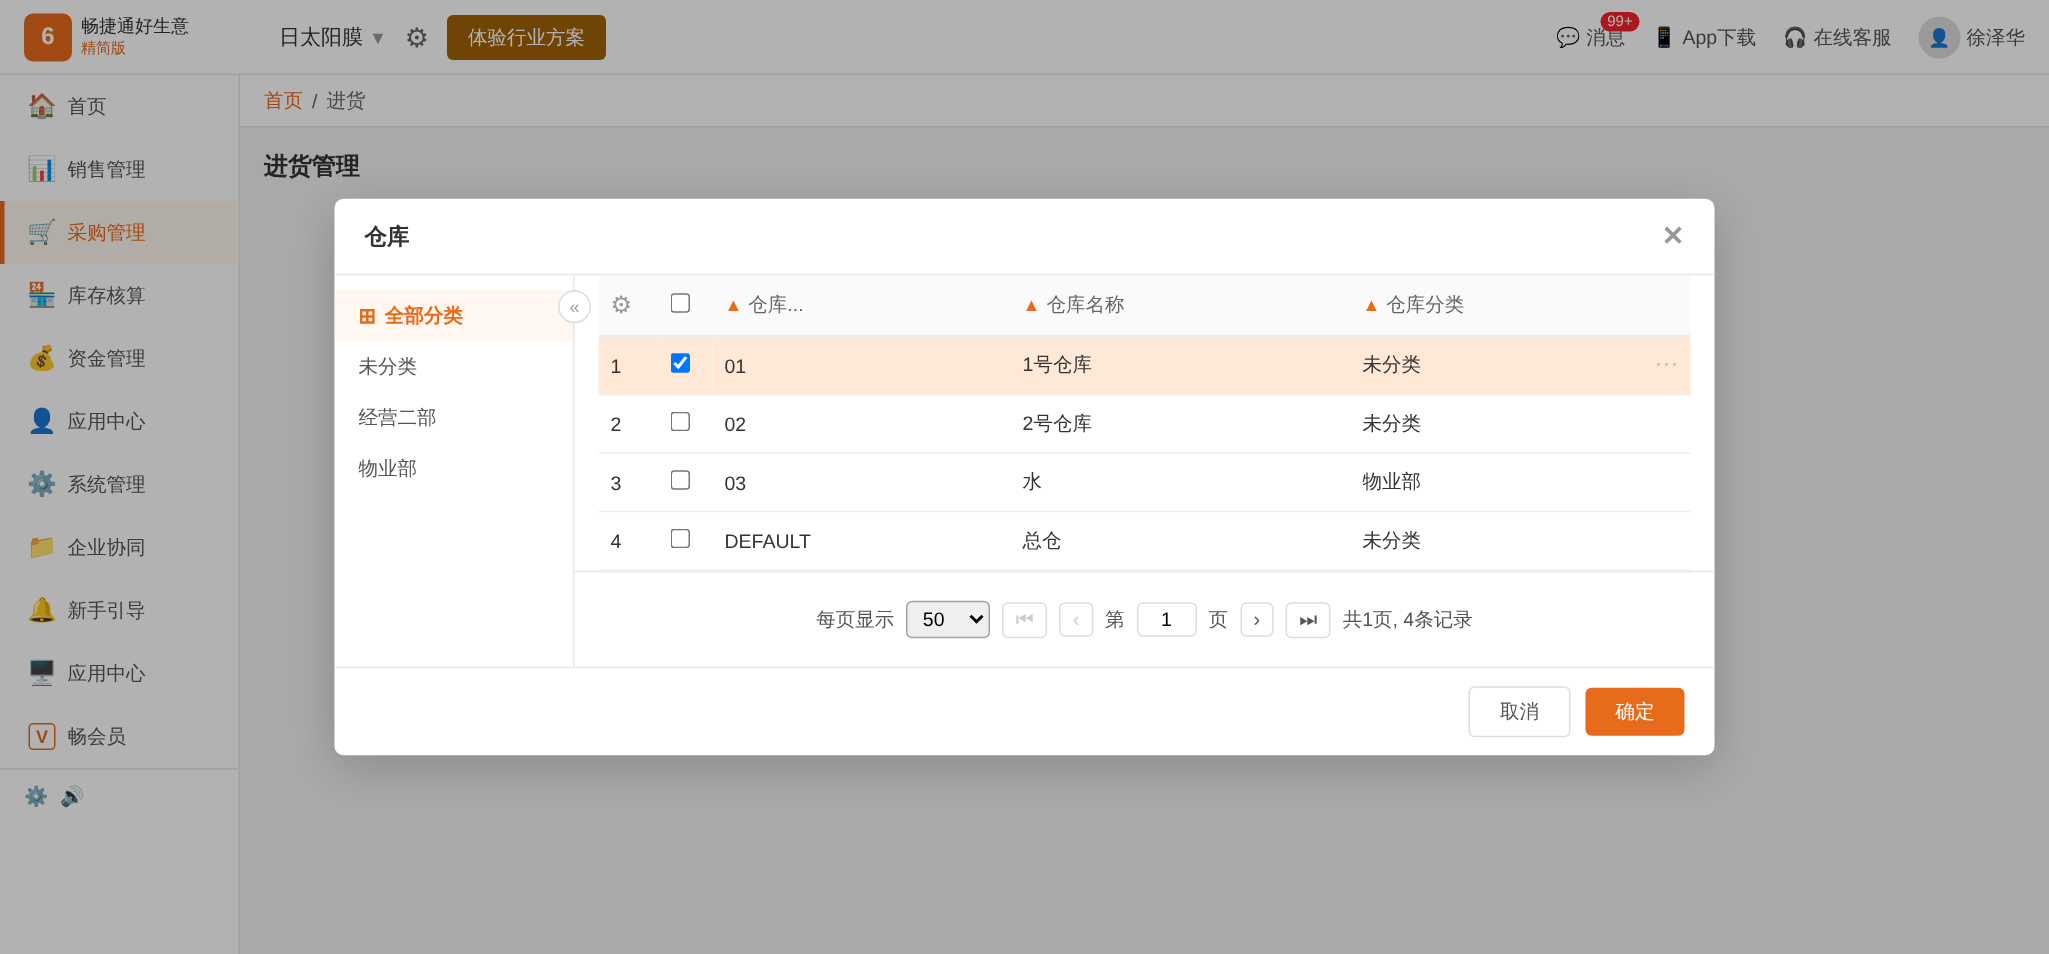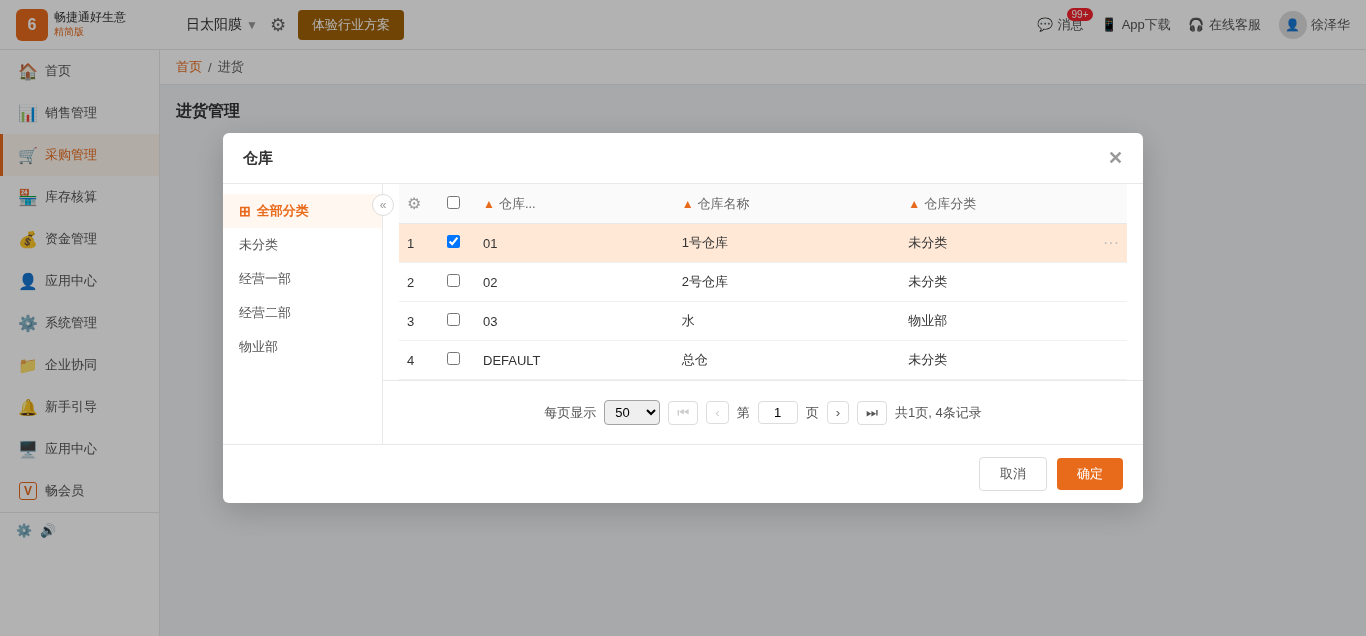--- a/index.html
+++ b/index.html
@@ -356,23 +356,20 @@
   <div class="dialog-body">
 
     <div class="category-panel">
       <div class="category-collapse">«</div>
       <div class="category-item active category-all">
         <span class="category-icon">⊞</span>
         <span>全部分类</span>
       </div>
       <div class="category-item">
         <span>未分类</span>
-      </div>
-      <div class="category-item">
-        <span>经营一部</span>
       </div>
       <div class="category-item">
         <span>经营二部</span>
       </div>
       <div class="category-item">
         <span>物业部</span>
       </div>
     </div>
 
     <div class="dialog-right">

